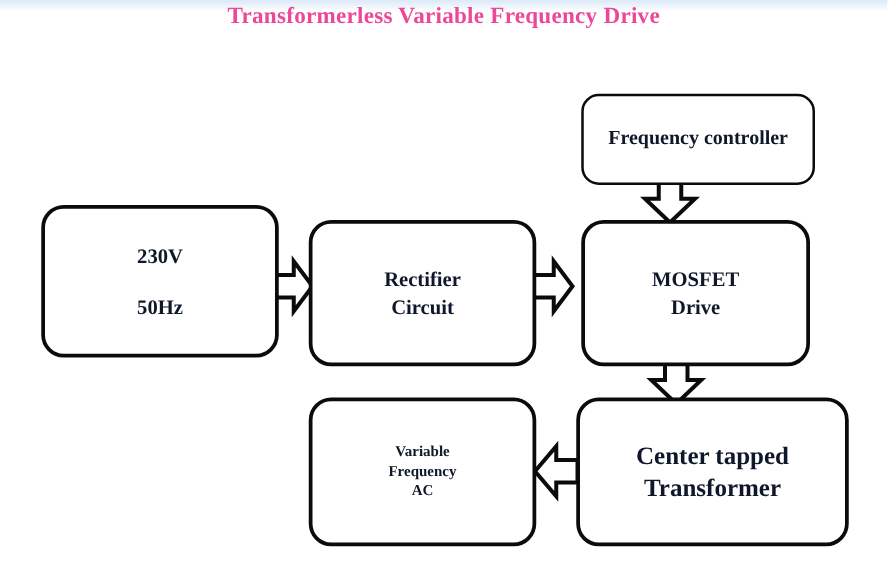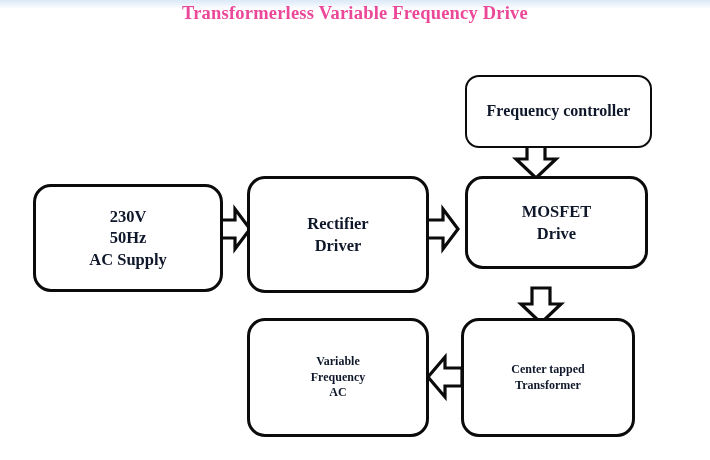--- a/index.html
+++ b/index.html
@@ -62,26 +62,26 @@
     color: #0f172a;
     font-weight: bold;
     line-height: 1.30;
     z-index: 3;
   }
   .block .line {
     display: block;
     white-space: nowrap;
   }
 
-  #block-ac-supply      { left: 33px;  top: 184px; width: 190px; height: 108px; font-size: 16.5px; }
+  #block-ac-supply      { left: 33px;  top: 164px; width: 190px; height: 122px; font-size: 16.5px; gap: 20px; }
   #block-rectifier      { left: 247px; top: 176px; width: 182px; height: 117px; font-size: 16.5px; }
   #block-freq-ctrl      { left: 465px; top: 75px;  width: 187px; height: 73px;  font-size: 16px; border-width: 2.6px; border-radius: 14px; }
-  #block-mosfet-driver  { left: 465px; top: 176px; width: 183px; height: 93px; font-size: 16.5px; }
+  #block-mosfet-driver  { left: 465px; top: 176px; width: 183px; height: 117px; font-size: 16.5px; }
   #block-var-freq-ac    { left: 247px; top: 318px; width: 182px; height: 119px; font-size: 12px; }
-  #block-transformer    { left: 461px; top: 318px; width: 174px; height: 119px; font-size: 12px; align-items: center; }
+  #block-transformer    { left: 461px; top: 318px; width: 218px; height: 119px; font-size: 20px; align-items: center; }
 
   
   .arrow {
     position: absolute;
     z-index: 2;
     overflow: visible;
   }
   .arrow polygon {
     fill: #ffffff;
     stroke: #0b0b0b;
@@ -100,26 +100,25 @@
 
 <div id="canvas">
 
   <div class="top-tint"></div>
 
   <div class="diagram-title">Transformerless Variable Frequency Drive</div>
 
   <div class="block" id="block-ac-supply">
     <span class="line">230V</span>
     <span class="line">50Hz</span>
-    <span class="line">AC Supply</span>
   </div>
 
   <div class="block" id="block-rectifier">
     <span class="line">Rectifier</span>
-    <span class="line">Driver</span>
+    <span class="line">Circuit</span>
   </div>
 
   <div class="block" id="block-freq-ctrl">
     <span class="line">Frequency controller</span>
   </div>
 
   <div class="block" id="block-mosfet-driver">
     <span class="line">MOSFET</span>
     <span class="line">Drive</span>
   </div>

